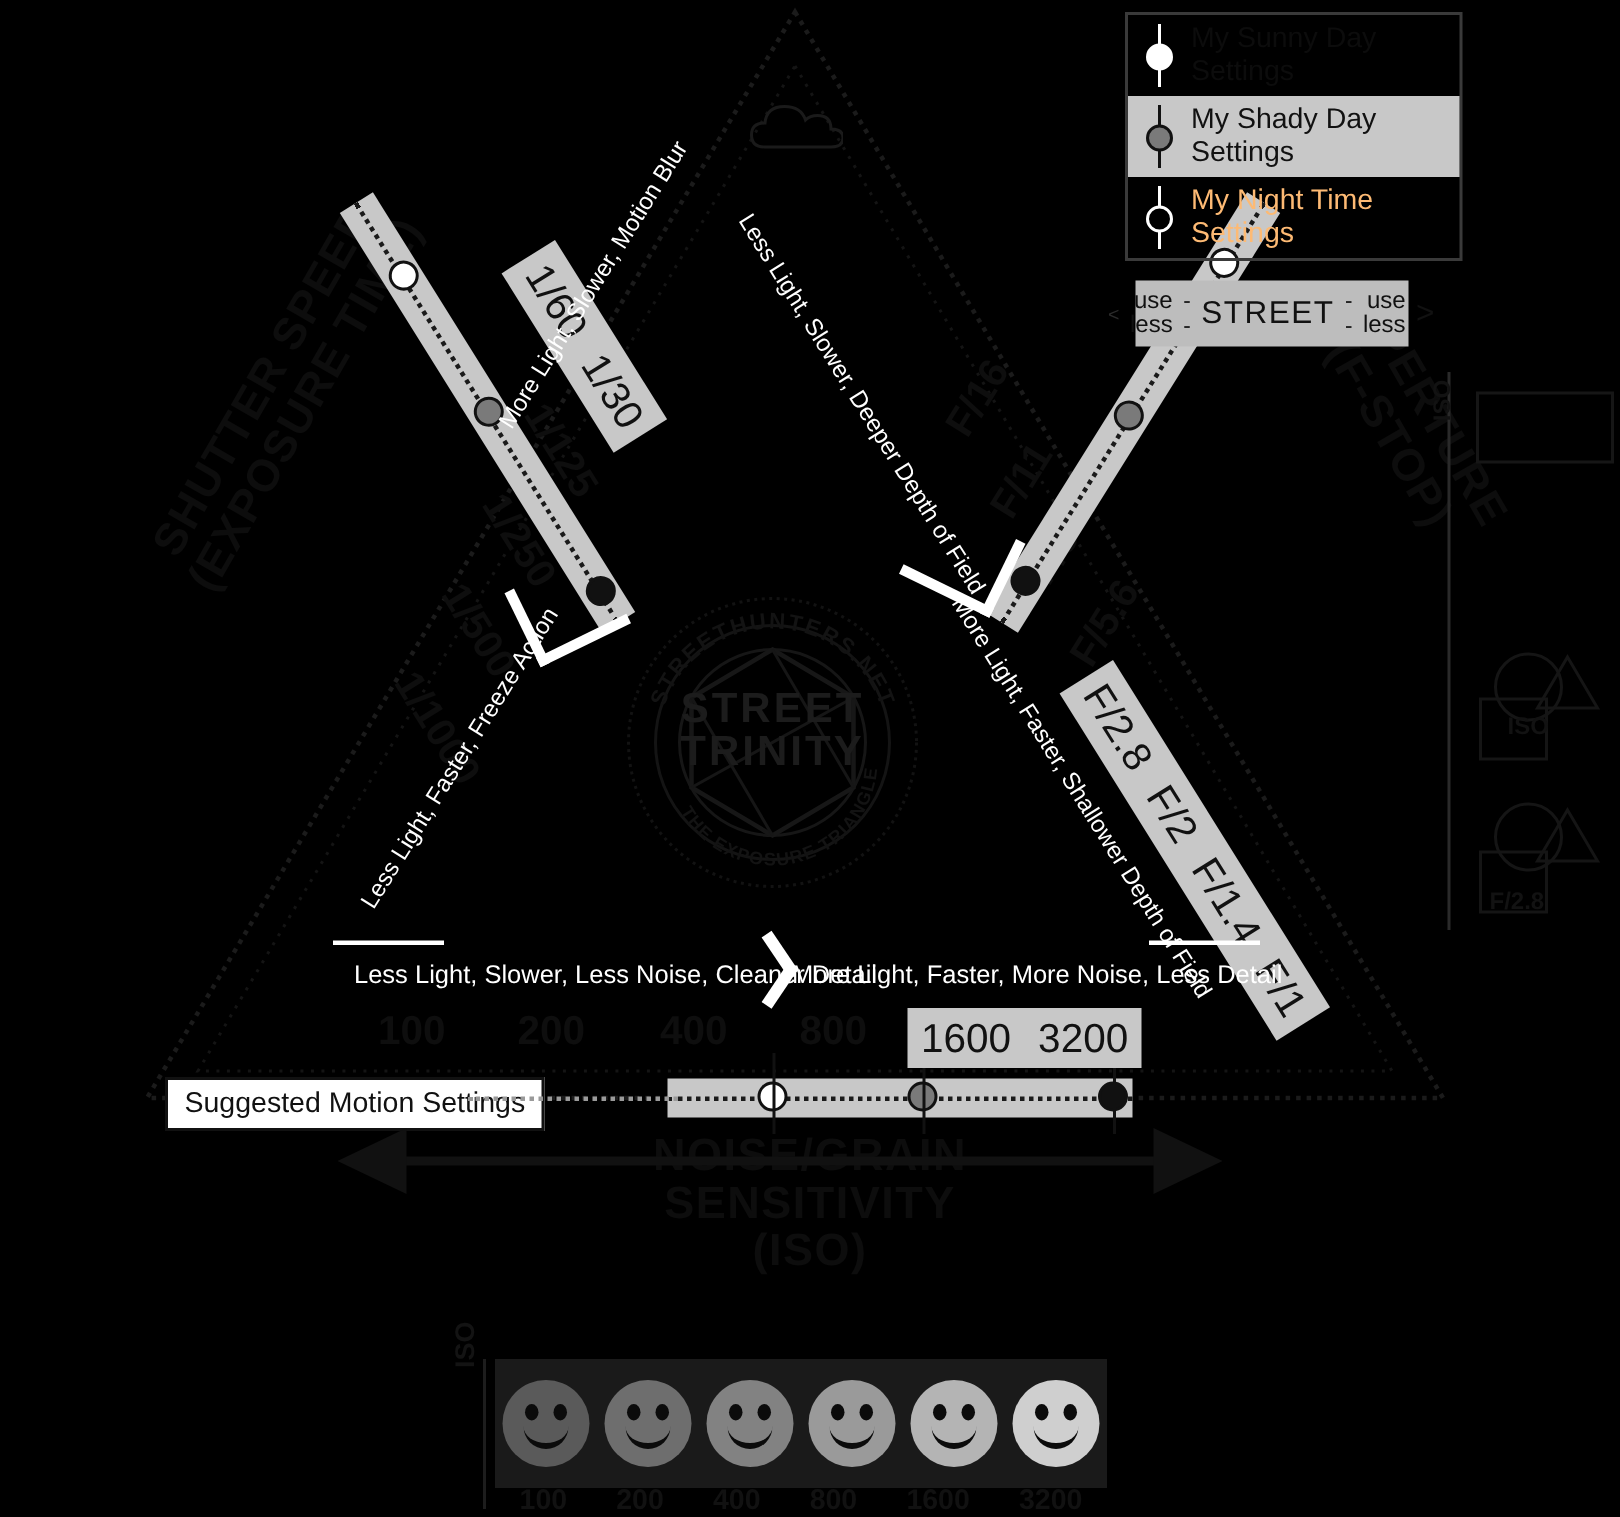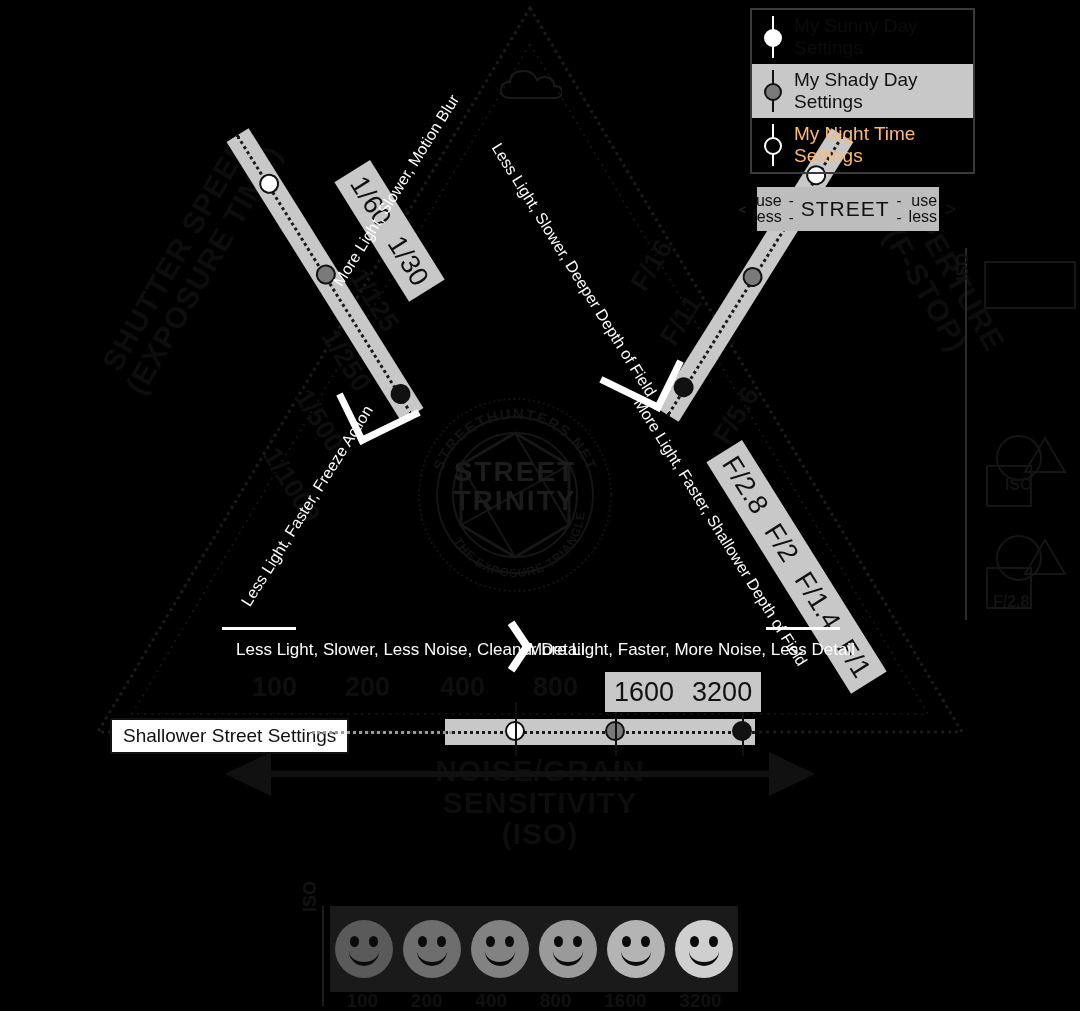--- a/index.html
+++ b/index.html
@@ -241,21 +241,21 @@
   <div class="leg-cap" id="cap-ap-more">More Light, Faster, Shallower Depth of Field</div>
   <div class="hook" id="hook-left"></div>
   <div class="hook" id="hook-right"></div>
 
   <div class="cap-rule" id="rule-l"></div>
   <div class="cap-rule" id="rule-r"></div>
   <div class="iso-cap" id="iso-cap-left">Less Light, Slower, Less Noise, Cleaner Detail</div>
   <div class="chev"></div>
   <div class="iso-cap" id="iso-cap-right">More Light, Faster, More Noise, Less Detail</div>
 
-  <div id="suggested">Shallower Street Settings</div>
+  <div id="suggested">Suggested Motion Settings</div>
   <div id="suggested-lead"></div>
 
   <div id="iso-arrow">
     <svg viewBox="0 0 590 44">
       <line x1="40" y1="22" x2="550" y2="22" stroke="#111" stroke-width="6"></line>
       <polygon points="0,22 46,0 46,44" fill="#111"></polygon>
       <polygon points="590,22 544,0 544,44" fill="#111"></polygon>
     </svg>
   </div>
 

